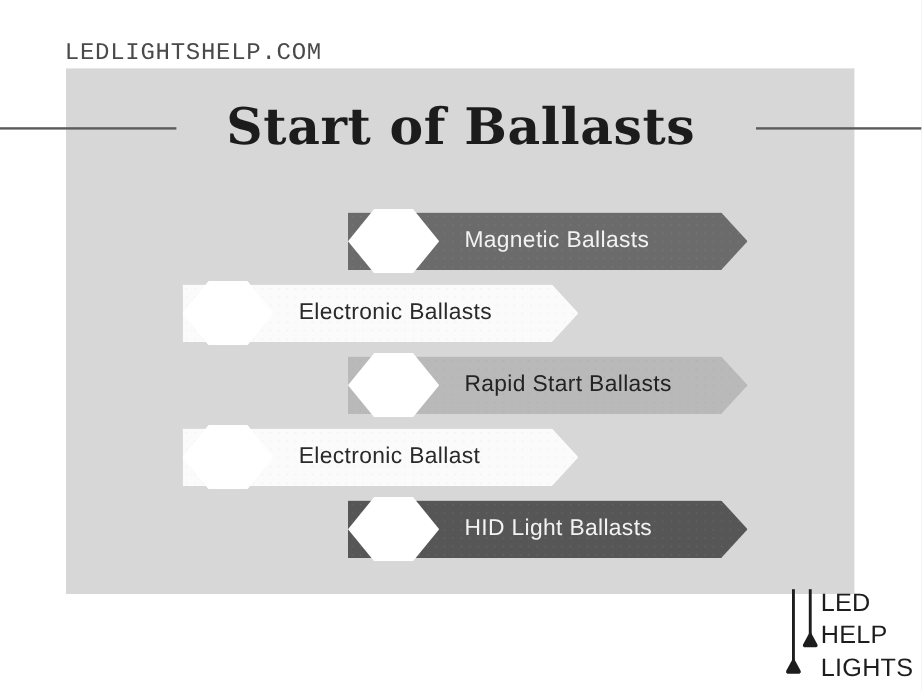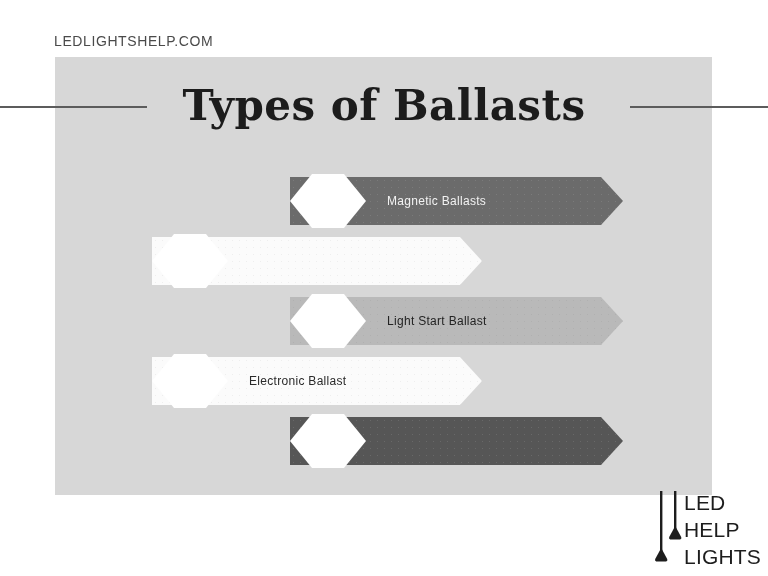--- a/index.html
+++ b/index.html
@@ -21,22 +21,22 @@
     width: 768px;
     height: 576px;
     background: #ffffff;
   }
 
   
   .site-url {
     position: absolute;
     left: 54px;
     top: 33px;
-    font-family: Liberation Sans, sans-serif;
-    font-size: 14px;
+    font-family: Liberation Mono, monospace;
+    font-size: 20px;
     letter-spacing: 0.6px;
     color: #4a4a4a;
     font-weight: 400;
     white-space: nowrap;
     z-index: 6;
   }
 
   
   .panel {
     position: absolute;
@@ -134,21 +134,21 @@
     filter: drop-shadow(2px 3px 3px rgba(0,0,0,0.22));
   }
 
   .row-label {
     position: absolute;
     left: 97px;
     top: 0;
     height: 48px;
     line-height: 48px;
     font-family: "Liberation Sans", sans-serif;
-    font-size: 12px;
+    font-size: 19px;
     letter-spacing: 0.3px;
     white-space: nowrap;
   }
 
   
   .logo {
     position: absolute;
     left: 652px;
     top: 489px;
     width: 112px;
@@ -182,46 +182,48 @@
 <div id="canvas">
 
   <div class="panel"></div>
 
   <div class="site-url">LEDLIGHTSHELP.COM</div>
 
   <div class="rule left"></div>
   <div class="rule right"></div>
 
   <div class="title-wrap">
-    <div class="title">Types of Ballasts</div>
+    <div class="title">Start of Ballasts</div>
   </div>
 
   <div class="rows" id="rows-container">
       <div class="row" style="left: 290px; top: 177px; width: 333px;">
         <div class="bar textured" style="background: rgb(107, 107, 107);"></div>
         <div class="hex" style="background: rgb(255, 255, 255);"></div>
         <div class="row-label" style="color: rgb(242, 242, 242);">Magnetic Ballasts</div>
       </div>
       <div class="row" style="left: 152px; top: 237px; width: 330px;">
         <div class="bar textured-dark" style="background: rgb(251, 251, 251);"></div>
         <div class="hex" style="background: rgb(255, 255, 255);"></div>
+        <div class="row-label" style="color: rgb(42, 42, 42);">Electronic Ballasts</div>
       </div>
       <div class="row" style="left: 290px; top: 297px; width: 333px;">
         <div class="bar textured-dark" style="background: rgb(185, 185, 185);"></div>
         <div class="hex" style="background: rgb(255, 255, 255);"></div>
-        <div class="row-label" style="color: rgb(35, 35, 35);">Light Start Ballast</div>
+        <div class="row-label" style="color: rgb(35, 35, 35);">Rapid Start Ballasts</div>
       </div>
       <div class="row" style="left: 152px; top: 357px; width: 330px;">
         <div class="bar textured-dark" style="background: rgb(251, 251, 251);"></div>
         <div class="hex" style="background: rgb(255, 255, 255);"></div>
         <div class="row-label" style="color: rgb(42, 42, 42);">Electronic Ballast</div>
       </div>
       <div class="row" style="left: 290px; top: 417px; width: 333px;">
         <div class="bar textured" style="background: rgb(86, 86, 86);"></div>
         <div class="hex" style="background: rgb(255, 255, 255);"></div>
+        <div class="row-label" style="color: rgb(242, 242, 242);">HID Light Ballasts</div>
       </div>
     </div>
 
   <div class="logo">
     <div class="logo-lamps">
       <svg width="34" height="84" viewBox="0 0 34 84" xmlns="http://www.w3.org/2000/svg">
 
         <rect x="8" y="2" width="2.4" height="61" fill="#1d1d1d"></rect>
         <path d="M9.2 59 L3.2 70 Q2.4 71.6 4.2 72.4 L14.2 72.4 Q16 71.6 15.2 70 Z" fill="#1d1d1d"></path>
 

